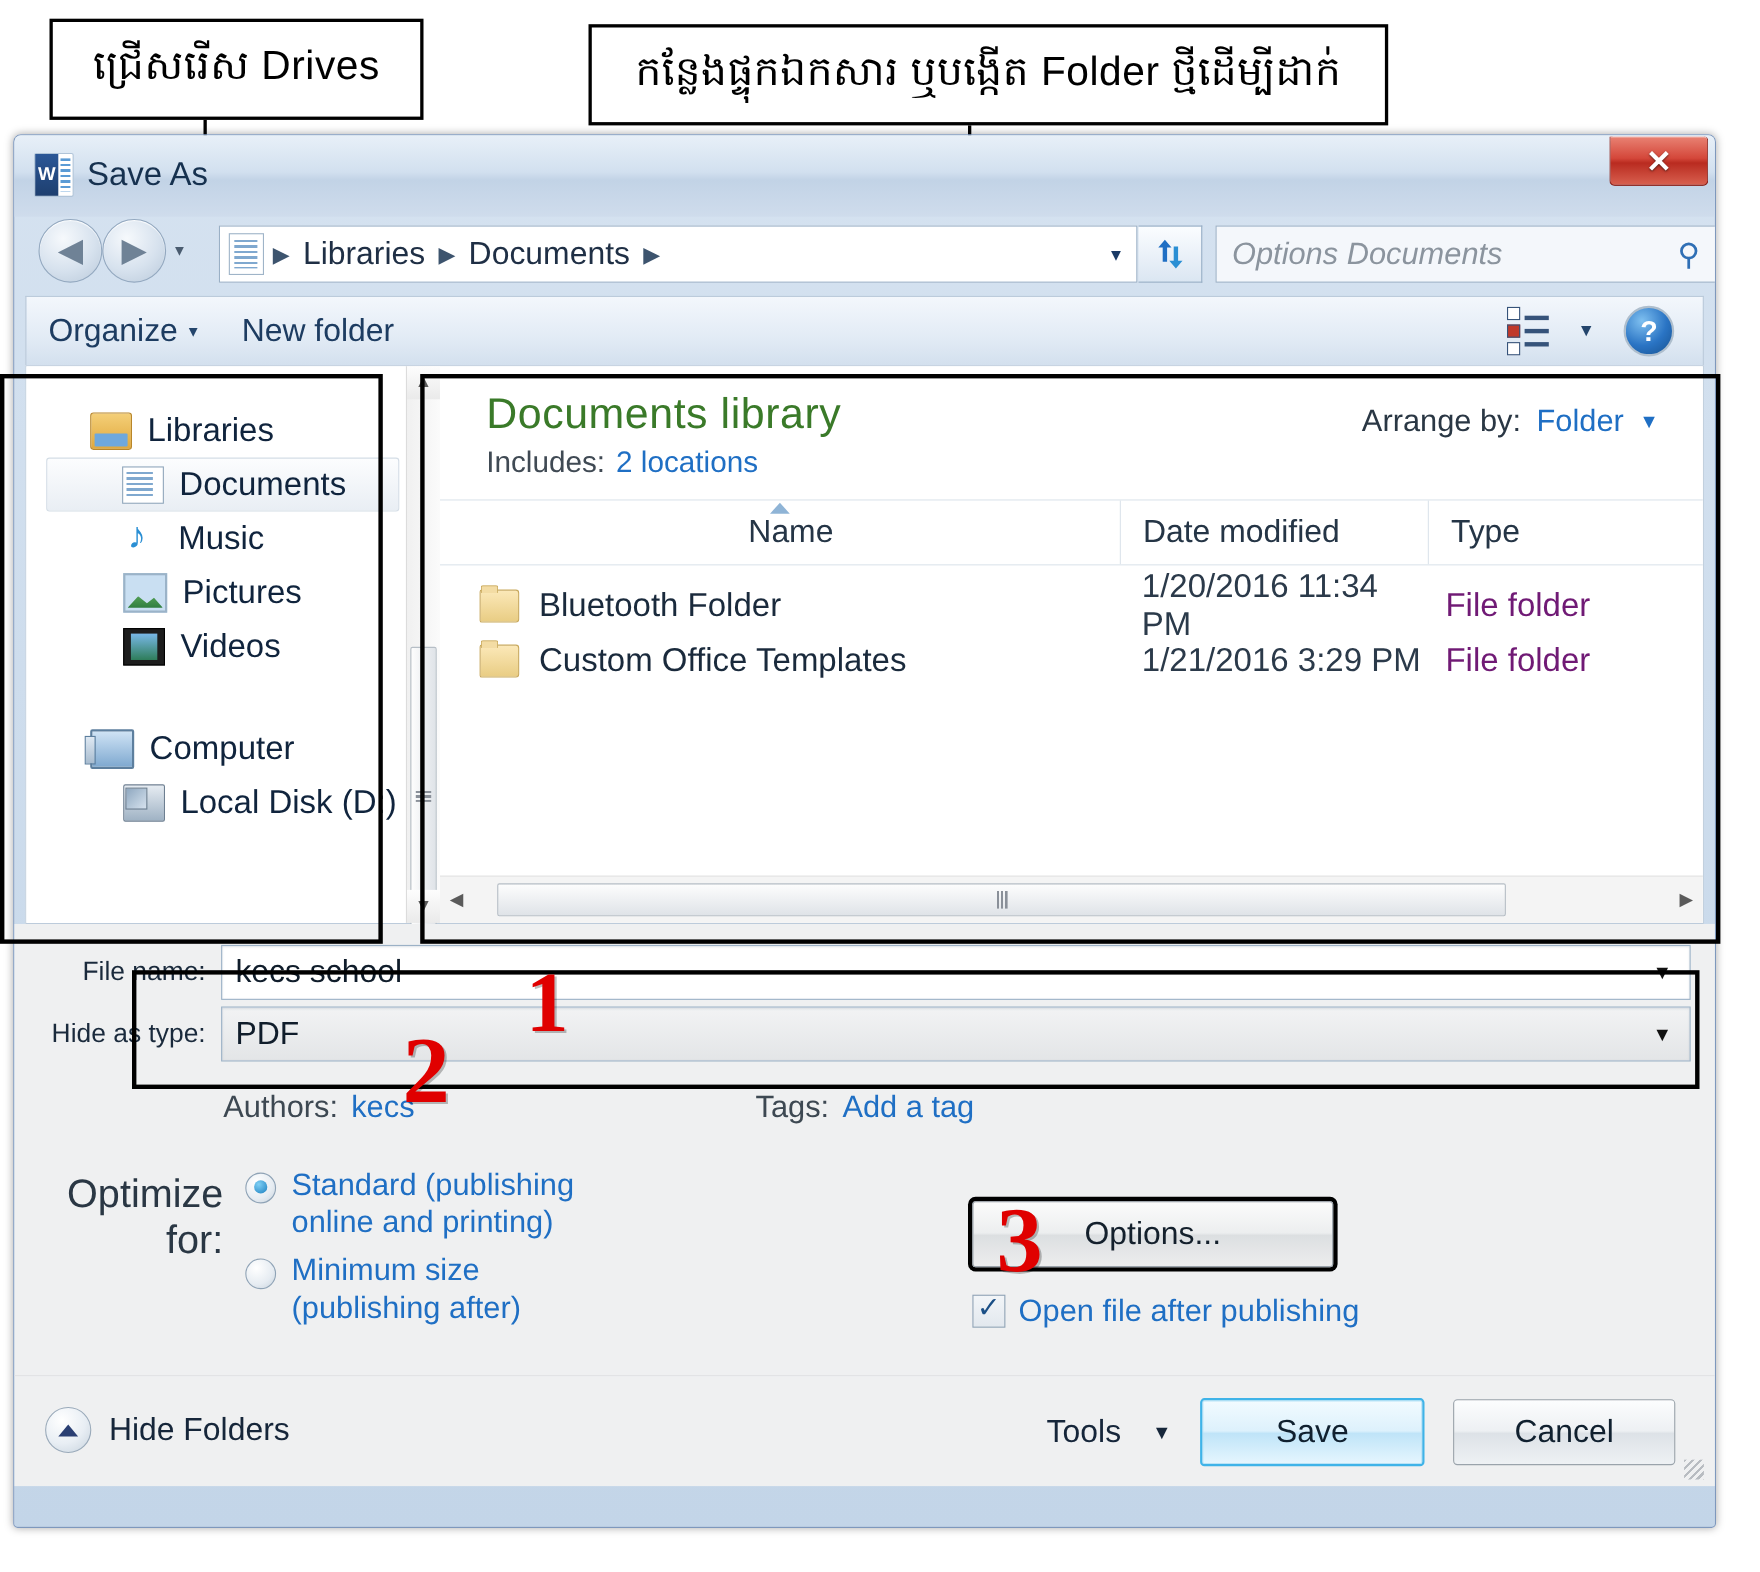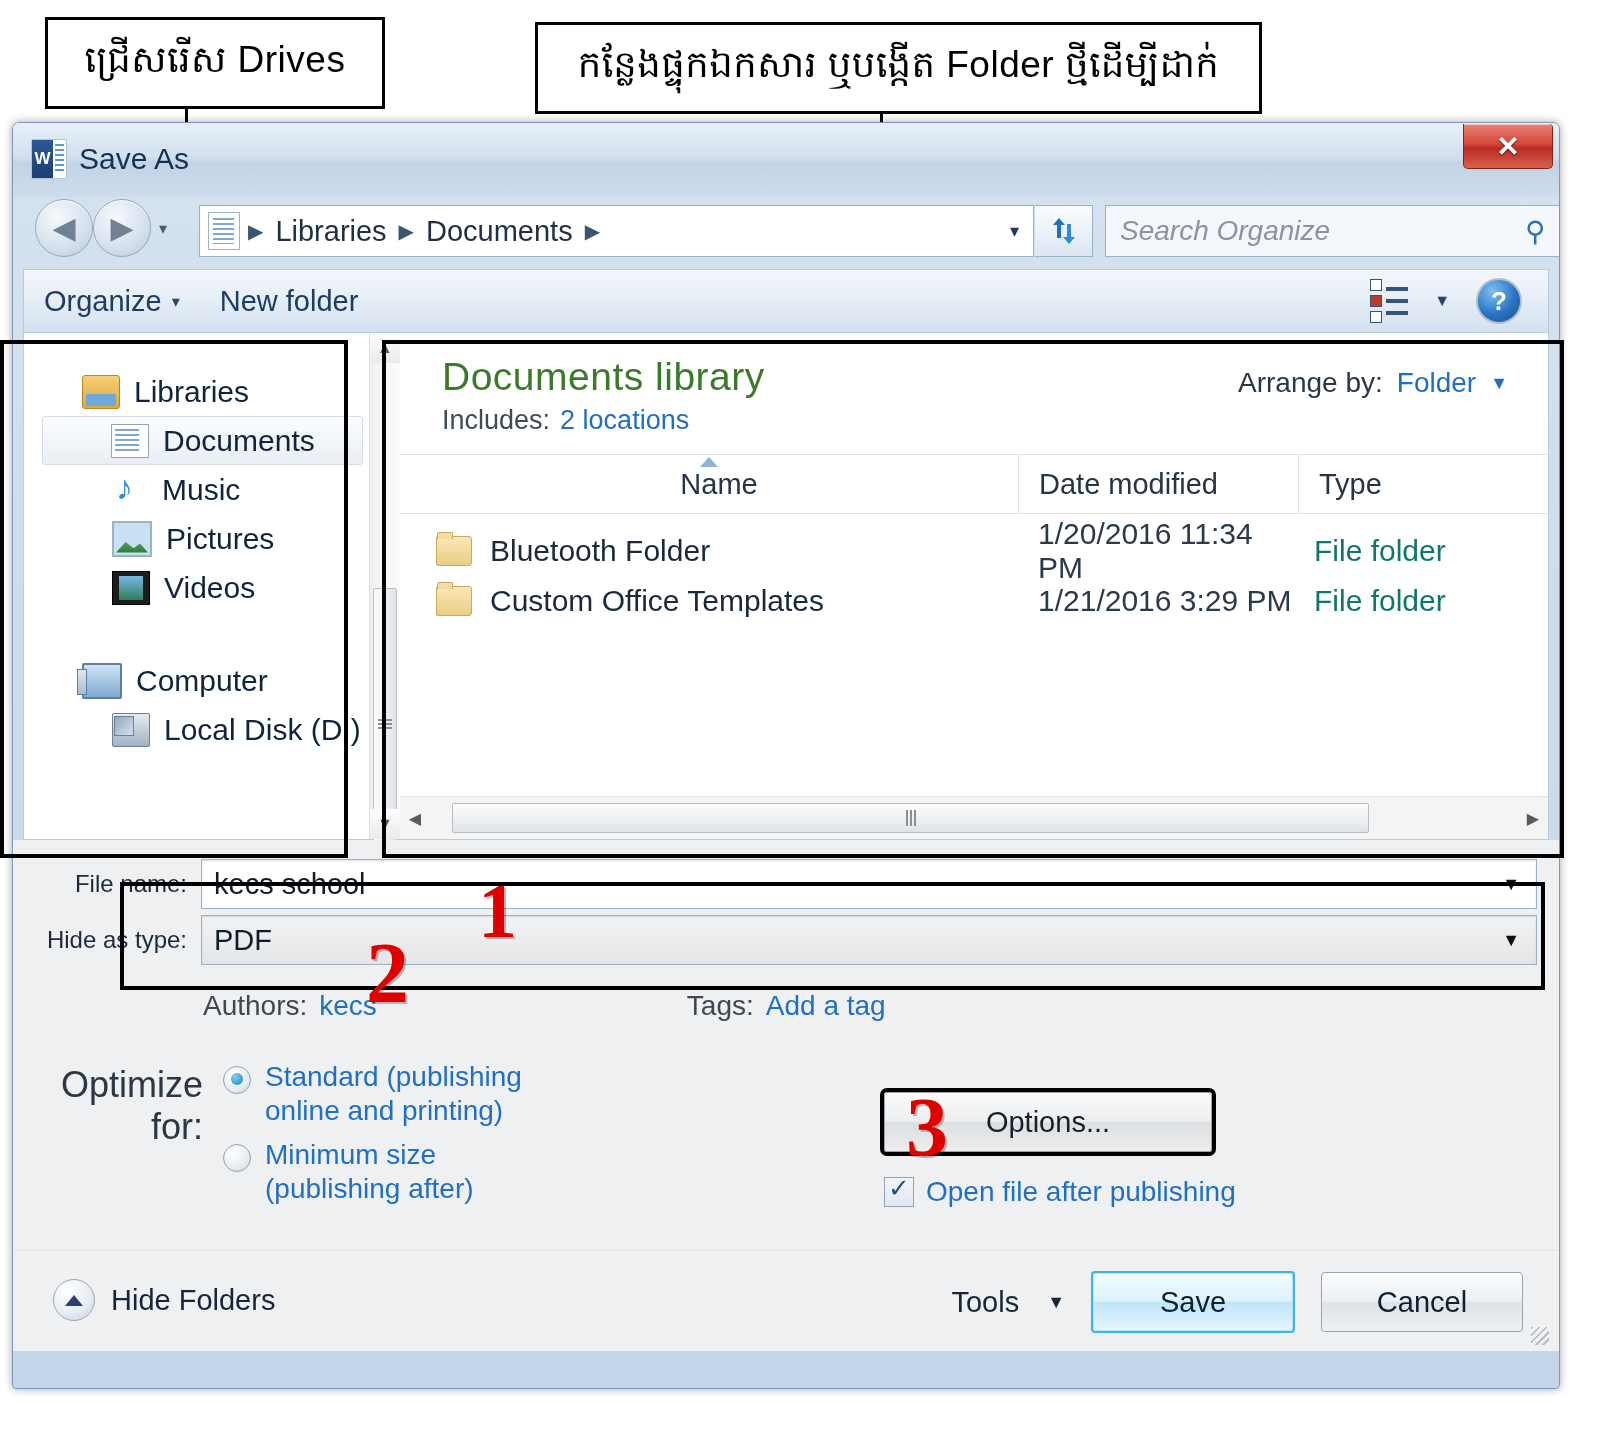--- a/index.html
+++ b/index.html
@@ -232,21 +232,21 @@
   .c-date { width: 280px; }
   .c-type { flex: 1; }
   .sortcaret {
     position: absolute; left: 300px; top: 2px; width: 0; height: 0;
     border-left: 9px solid transparent; border-right: 9px solid transparent;
     border-bottom: 10px solid #8fb4d6;
   }
   .filerow { display: flex; align-items: center; height: 50px; font-size: 30px; color: #1a2a3c; }
   .filerow .fname { width: 618px; display: flex; align-items: center; gap: 18px; padding-left: 36px; box-sizing: border-box; }
   .filerow .fdate { width: 280px; color: #2b3a4a; padding-left: 20px; box-sizing: border-box; }
-  .filerow .ftype { flex: 1; color: #0f766e; padding-left: 16px; box-sizing: border-box; }
+  .filerow .ftype { flex: 1; color: #701a75; padding-left: 16px; box-sizing: border-box; }
   .folder-ico {
     width: 34px; height: 28px; flex: none; position: relative;
     background: linear-gradient(to bottom,#fbe8b8,#e9cd84);
     border: 1px solid #c9a95d; border-radius: 2px 3px 3px 2px;
   }
   .folder-ico::before {
     content:""; position:absolute; left:0; top:-5px; width:14px; height:6px;
     background:#f3dca4; border:1px solid #c9a95d; border-bottom:none; border-radius:2px 2px 0 0;
   }
 
@@ -304,21 +304,21 @@
     box-shadow: 0 0 0 4px #000;
   }
   .checkline { display: flex; align-items: center; gap: 12px; margin-top: 24px; }
   .chk { width: 28px; height: 28px; background:#fff; border: 1px solid #8fa3b6; position: relative; flex:none;
     background: linear-gradient(to bottom,#f2f5f8,#e2e8ee); }
   .chk::after { content:"\2713"; position:absolute; left:3px; top:-5px; font-size: 26px; color:#1a4f86; }
   .checktext { font-size: 28px; color: #1f6fc4; }
 
   
   .footer { position: relative; height: 100px; background: #eff0f1; border-top: 1px solid #e2e3e5; }
-  .hidefolders { position: absolute; left: 40px; top: 28px; display: flex; align-items: center; gap: 16px; }
+  .hidefolders { position: absolute; left: 28px; top: 28px; display: flex; align-items: center; gap: 16px; }
   .updot {
     width: 40px; height: 40px; border-radius: 50%;
     background: radial-gradient(circle at 36% 28%, #ffffff 0%, #e8eef4 55%, #c6d2dd 100%);
     border: 1px solid #9aaaba; display:flex; align-items:center; justify-content:center;
   }
   .updot::after { content:""; width:0;height:0; border-left:9px solid transparent;
     border-right:9px solid transparent; border-bottom:11px solid #2a3f73; }
   .hidefolders .t { font-size: 29px; color: #16263a; }
   .footbtns { position: absolute; right: 36px; top: 20px; display: flex; align-items: center; gap: 26px; }
   .tools { font-size: 29px; color: #16263a; display: flex; align-items: center; gap: 28px; }
@@ -404,21 +404,21 @@
       </div>
 
       <div class="refreshbtn">
         <svg width="30" height="30" viewBox="0 0 30 30">
           <path d="M8 22 L8 9 L4 9 L10 2 L16 9 L12 9 L12 22 Z" fill="#1f6fc4"></path>
           <path d="M22 8 L22 21 L26 21 L20 28 L14 21 L18 21 L18 8 Z" fill="#2a8fd4"></path>
         </svg>
       </div>
 
       <div class="searchbox">
-        <span class="ph">Search Organize</span>
+        <span class="ph">Options Documents</span>
         <span class="mag">⚲</span>
       </div>
     </div>
 
     <div class="toolbar">
       <div class="tb-item">
         <span>Organize</span>
         <span class="tb-caret">▾</span>
       </div>
       <div class="tb-item">

